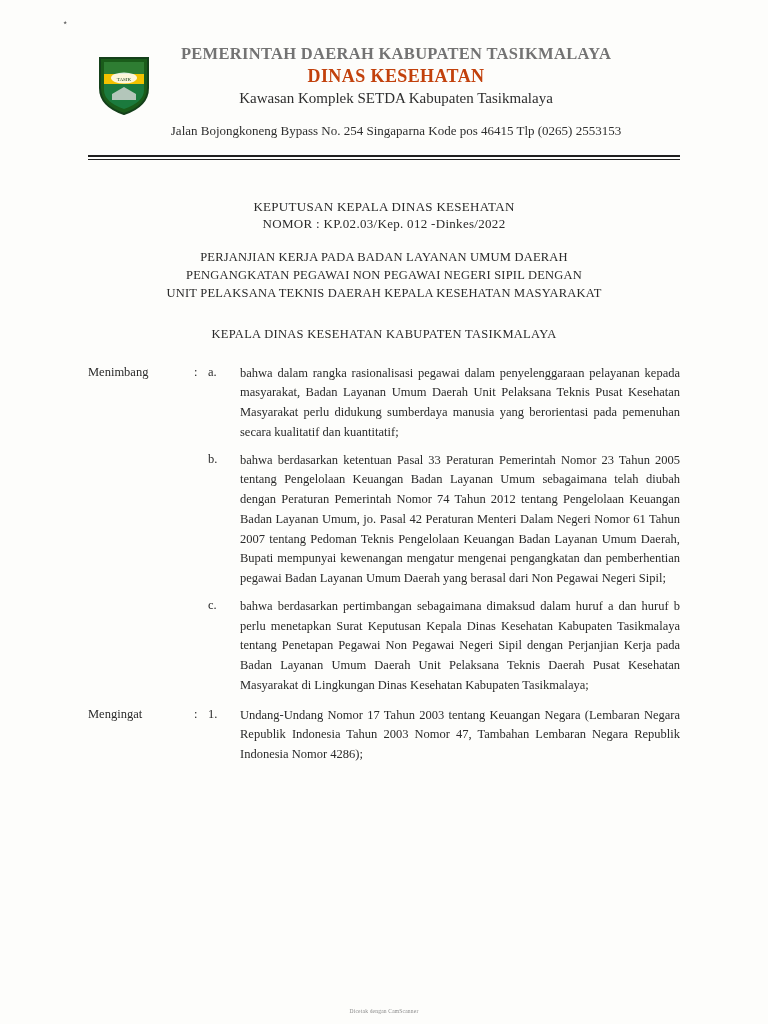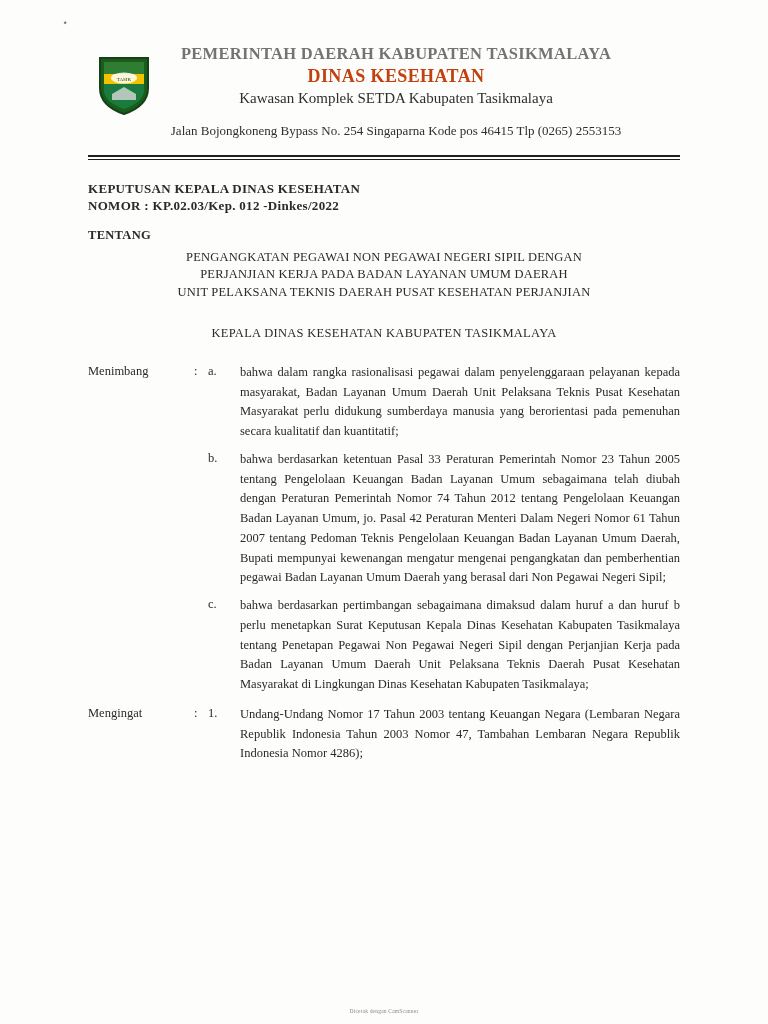--- a/index.html
+++ b/index.html
@@ -86,23 +86,23 @@
     margin: 5px 0 0 0;
   }
   .rule-thin {
     border: none;
     border-top: 0.8px solid #1f1f1f;
     margin: 1.5px 0 0 0;
   }
 
   
   .title-block {
-    margin-top: 16px;
+    text-align: center;
+    margin-top: 34px;
     line-height: 1.38;
-    font-weight: bold;
   }
   .title-block .t-line {
     font-size: 13px;
     color: #2a2a2a;
     letter-spacing: 0.3px;
   }
   .title-block .t-small {
     font-size: 12.5px;
   }
   .spacer-10 { height: 12px; }
@@ -206,27 +206,26 @@
       <div class="org-line3">Kawasan Komplek SETDA Kabupaten Tasikmalaya</div>
       <div class="org-line4">Jalan Bojongkoneng Bypass No. 254 Singaparna Kode pos 46415 Tlp (0265) 2553153</div>
       <hr class="rule-thick">
       <hr class="rule-thin">
     </div>
 
     <div class="title-block">
       <div class="t-line">KEPUTUSAN KEPALA DINAS KESEHATAN</div>
       <div class="t-line">NOMOR    : KP.02.03/Kep. 012 -Dinkes/2022</div>
       <div class="spacer-10"></div>
-      <div class="t-line t-small">TENTANG</div>
     </div>
 
     <div class="subject-block" style="margin-top:4px;">
+      <div class="s-line">PERJANJIAN KERJA PADA BADAN LAYANAN UMUM DAERAH</div>
       <div class="s-line">PENGANGKATAN PEGAWAI NON PEGAWAI NEGERI SIPIL DENGAN</div>
-      <div class="s-line">PERJANJIAN KERJA PADA BADAN LAYANAN UMUM DAERAH</div>
-      <div class="s-line">UNIT PELAKSANA TEKNIS DAERAH PUSAT KESEHATAN PERJANJIAN</div>
+      <div class="s-line">UNIT PELAKSANA TEKNIS DAERAH KEPALA KESEHATAN MASYARAKAT</div>
     </div>
 
     <div class="authority">KEPALA DINAS KESEHATAN KABUPATEN TASIKMALAYA</div>
 
     <div class="clauses">
 
       <div class="clause-row">
         <div class="c-label">Menimbang</div>
         <div class="c-colon">:</div>
         <div class="c-marker">a.</div>

